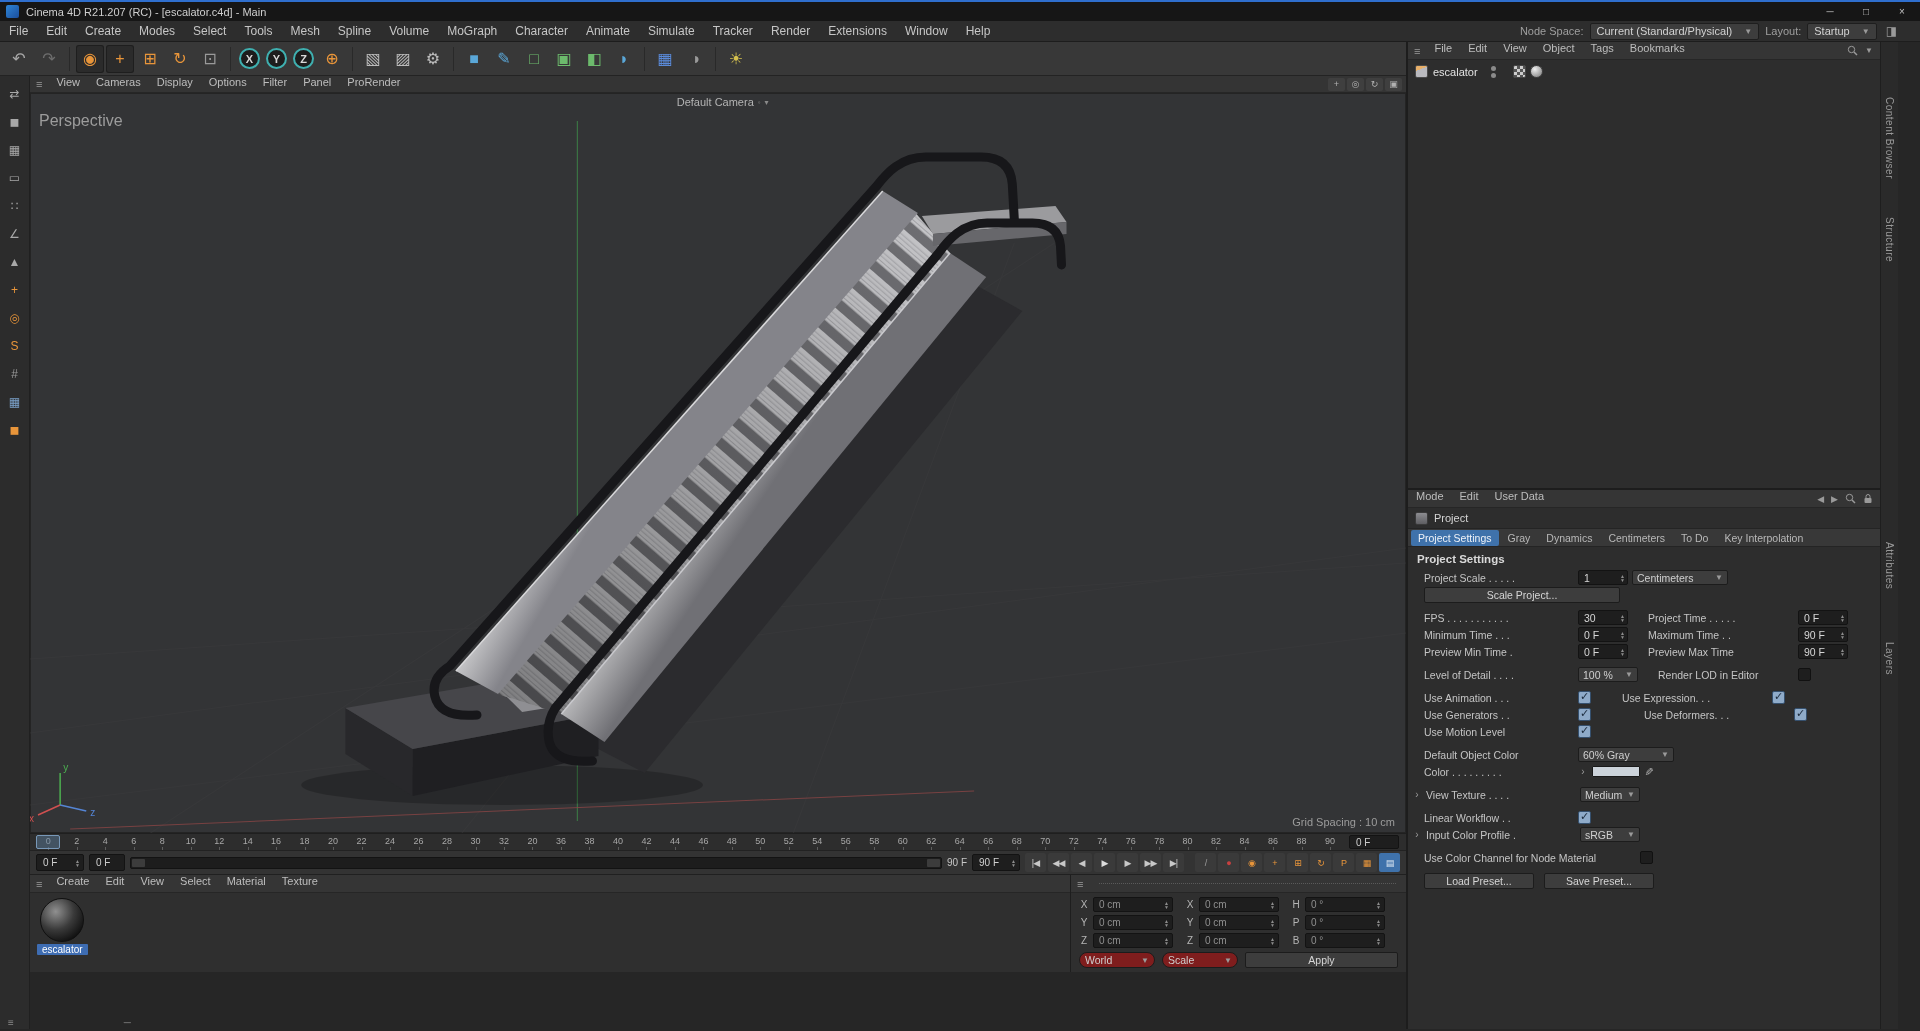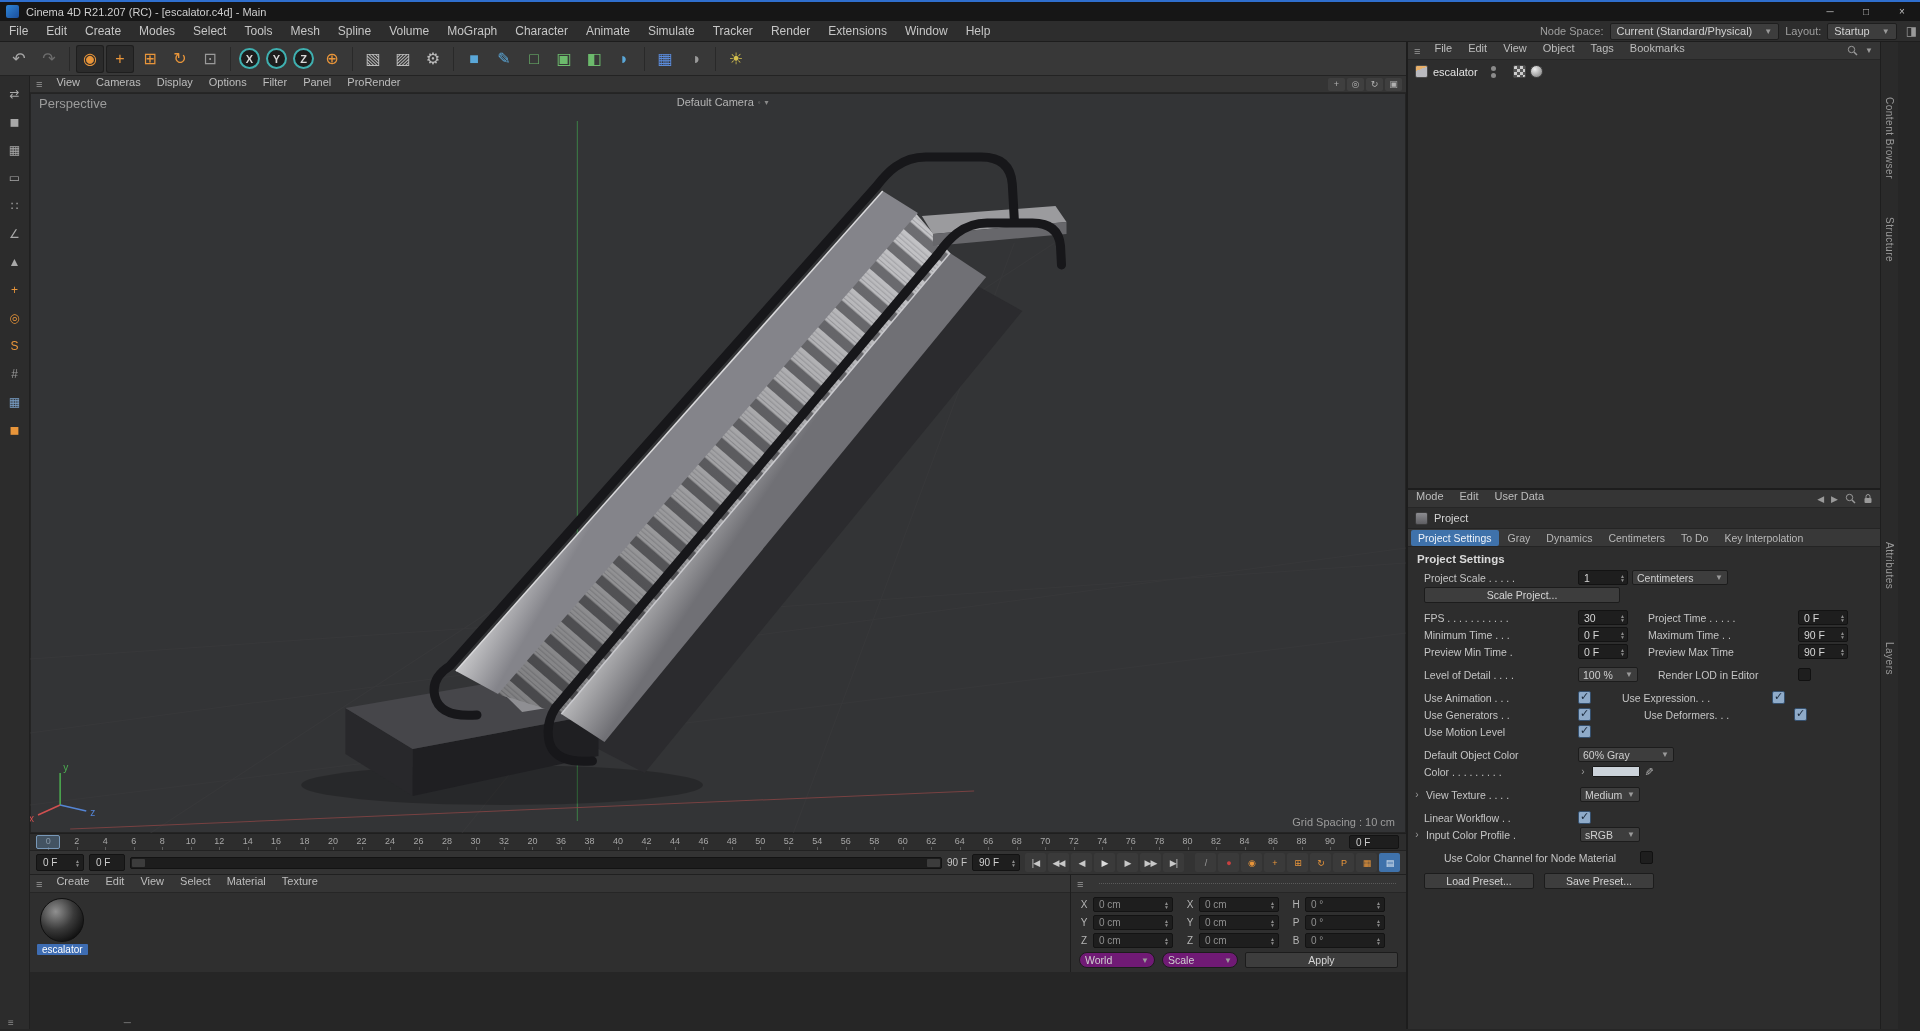--- a/index.html
+++ b/index.html
@@ -10,21 +10,21 @@
   
   .titlebar{height:21px;background:#161616;border-top:2px solid #2f6fce;display:flex;align-items:center;font-size:11px;color:#cfcfcf;}
   .app-icon{width:13px;height:13px;margin:0 7px 0 6px;border-radius:2px;background:linear-gradient(135deg,#2e86d8,#1b4e9c);}
   .win-btns{margin-left:auto;display:flex;height:100%;}
   .win-btn{width:36px;height:100%;display:flex;align-items:center;justify-content:center;color:#c0c0c0;font-size:10px;}
 
   
   .menubar{height:21px;background:#2d2d2d;display:flex;align-items:center;font-size:12px;color:#c6c6c6;border-bottom:1px solid #1d1d1d;}
   .menubar .mi{padding:0 9px;height:100%;display:flex;align-items:center;white-space:nowrap;}
   .mb-items{display:flex;height:100%;}
-  .mb-right{margin-left:auto;display:flex;align-items:center;gap:6px;padding-right:0;font-size:11px;color:#9f9f9f;}
+  .mb-right{margin-left:auto;display:flex;align-items:center;gap:6px;padding-right:20px;font-size:11px;color:#9f9f9f;}
   .mb-drop{background:#3d3d3d;border:1px solid #1e1e1e;border-radius:2px;height:17px;padding:0 6px;display:flex;align-items:center;gap:12px;color:#d2d2d2;}
   .caret{color:#9a9a9a;font-size:8px;}
   .gear-glyph{color:#9a9a9a;font-size:12px;padding:0 3px;}
 
   .main{display:flex;height:987px;}
   .left-col{width:1406px;display:flex;flex-direction:column;}
 
   
   .toolbar{height:34px;background:#383838;display:flex;align-items:center;padding:0 5px;gap:2px;border-bottom:1px solid #232323;flex:none;}
   .tbtn{width:28px;height:28px;display:flex;align-items:center;justify-content:center;font-size:16px;border-radius:3px;flex:none;}
@@ -41,21 +41,21 @@
   
   .vp-menus{height:17px;background:#343434;display:flex;align-items:center;font-size:11px;color:#bdbdbd;border-bottom:1px solid #262626;flex:none;}
   .vp-menus .mi{padding:0 8px;}
   .burger{color:#9a9a9a;font-size:11px;padding:0 6px;}
   .vp-nav{margin-left:auto;display:flex;gap:2px;padding-right:4px;}
   .nbtn{width:17px;height:13px;display:flex;align-items:center;justify-content:center;color:#b0b0b0;font-size:9px;background:#3f3f3f;border-radius:2px;}
 
   
   .canvas{position:relative;height:740px;background:#333436;overflow:hidden;flex:none;box-shadow:inset 0 0 0 1px #242424;}
   .canvas svg{position:absolute;inset:0;width:100%;height:100%;}
-  .vp-label{position:absolute;top:3px;left:9px;font-size:13px;color:#9c9c9c;}
+  .vp-label{position:absolute;top:19px;left:9px;font-size:16px;color:#9c9c9c;}
   .cam-label{position:absolute;top:3px;left:47%;font-size:11px;color:#b4b4b4;display:flex;gap:4px;align-items:center;}
   .cam-label .tiny{font-size:8px;color:#8a8a8a;}
   .grid-label{position:absolute;bottom:5px;right:11px;font-size:11px;color:#9c9c9c;}
 
   
   .ruler{height:17px;background:#2d2d2d;border-top:1px solid #1f1f1f;display:flex;position:relative;padding-right:62px;flex:none;}
   .ticks{flex:1;display:flex;padding-left:4px;}
   .tick{flex:1;font-size:9px;color:#a8a8a8;text-align:center;position:relative;line-height:14px;}
   .tick::after{content:"";position:absolute;bottom:0;left:50%;width:1px;height:3px;background:#5d5d5d;}
   .playhead{position:absolute;left:6px;top:1px;width:24px;height:14px;background:rgba(96,130,165,.45);border:1px solid #7898b8;border-radius:2px;}
@@ -85,21 +85,21 @@
   .mat-name{font-size:10px;color:#fff;background:#3e6db3;padding:0 5px;border-radius:1px;}
 
   .coord-panel{flex:1;background:#2f2f2f;display:flex;flex-direction:column;}
   .drag-dots{flex:1;border-top:1px dotted #5a5a5a;margin:0 10px;}
   .coord-grid{flex:1;display:flex;gap:12px;padding:4px 8px 0;}
   .cgroup{display:flex;flex-direction:column;gap:3px;}
   .crow{display:flex;align-items:center;gap:4px;}
   .clabel{width:10px;font-size:10px;color:#b5b5b5;text-align:center;}
   .cfield{width:80px;height:15px;background:#1e1e1e;border:1px solid #131313;border-radius:2px;display:flex;align-items:center;font-size:10px;color:#8f8f8f;padding:0 3px 0 5px;}
   .coord-foot{display:flex;gap:7px;padding:4px 8px 5px;}
-  .cdrop{width:76px;height:16px;background:#701a75;border:1px solid #1c1c1c;border-radius:8px;display:flex;align-items:center;font-size:10.5px;color:#cfcfcf;padding:0 5px;}
+  .cdrop{width:76px;height:16px;background:#7f1d1d;border:1px solid #1c1c1c;border-radius:8px;display:flex;align-items:center;font-size:10.5px;color:#cfcfcf;padding:0 5px;}
   .cdrop .caret{margin-left:auto;}
   .apply-btn{flex:1;height:16px;background:#3d3d3d;border:1px solid #1c1c1c;border-radius:2px;font-size:10.5px;color:#d5d5d5;display:flex;align-items:center;justify-content:center;}
 
   .bottom-empty{flex:1;background:#262626;}
   .corner{position:absolute;bottom:3px;left:8px;color:#8a8a8a;font-size:10px;display:flex;gap:110px;}
 
   
   .right-dock{width:474px;display:flex;flex-direction:column;border-left:2px solid #1d1d1d;flex:none;}
   .om{height:448px;background:#2d2d2d;border-bottom:2px solid #1d1d1d;display:flex;flex-direction:column;flex:none;}
   .pmenu .right-icons{margin-left:auto;display:flex;align-items:center;gap:7px;padding-right:7px;}
@@ -118,21 +118,21 @@
   .attr-tabs{height:19px;background:#383838;display:flex;align-items:center;padding-left:3px;gap:2px;border-top:1px solid #242424;border-bottom:1px solid #242424;flex:none;}
   .atab{padding:2px 7px;font-size:10.5px;color:#b8b8b8;border-radius:2px;white-space:nowrap;}
   .atab.active{background:#3f72ab;color:#eef2f8;}
   .attr-head{font-weight:bold;color:#d9d9d9;padding:6px 0 4px 9px;font-size:11.5px;flex:none;}
   .attr-body{flex:1;overflow:hidden;}
   .arow{display:flex;align-items:center;height:17px;padding-left:16px;gap:4px;color:#c4c4c4;font-size:10.5px;}
   .arow.exp{padding-left:4px;}
   .expander{width:10px;color:#9a9a9a;font-size:10px;text-align:center;}
   .alabel{width:150px;white-space:nowrap;overflow:hidden;}
   .alabel.al2{width:146px;margin-left:16px;}
-  .alabel.wide{width:212px;text-align:center;}
+  .alabel.wide{width:212px;}
   .sfield{height:15px;background:#1e1e1e;border:1px solid #131313;border-radius:2px;display:flex;align-items:center;font-size:10.5px;color:#d6d6d6;padding:0 2px 0 5px;}
   .ddrop{height:15px;background:#3d3d3d;border:1px solid #1c1c1c;border-radius:2px;display:flex;align-items:center;font-size:10.5px;color:#d0d0d0;padding:0 4px;}
   .ddrop .caret{margin-left:auto;padding-left:4px;}
   .w50{width:50px;}.w60{width:60px;}.w96{width:96px;}
   .cb{width:13px;height:13px;background:#1e1e1e;border:1px solid #111;border-radius:2px;position:relative;flex:none;}
   .cb.on{background:#8fabc9;border-color:#35506e;}
   .cb.on::after{content:"✓";position:absolute;left:1px;top:-2px;font-size:11px;font-weight:bold;color:#1b2a3c;}
   .swatch{width:48px;height:11px;background:#ccd3da;border:1px solid #191919;border-radius:1px;}
   .dropper{color:#b0b0b0;font-size:11px;transform:rotate(90deg);}
   .abtn{height:16px;background:#3d3d3d;border:1px solid #1c1c1c;border-radius:2px;color:#d5d5d5;font-size:10.5px;display:flex;align-items:center;justify-content:center;}

